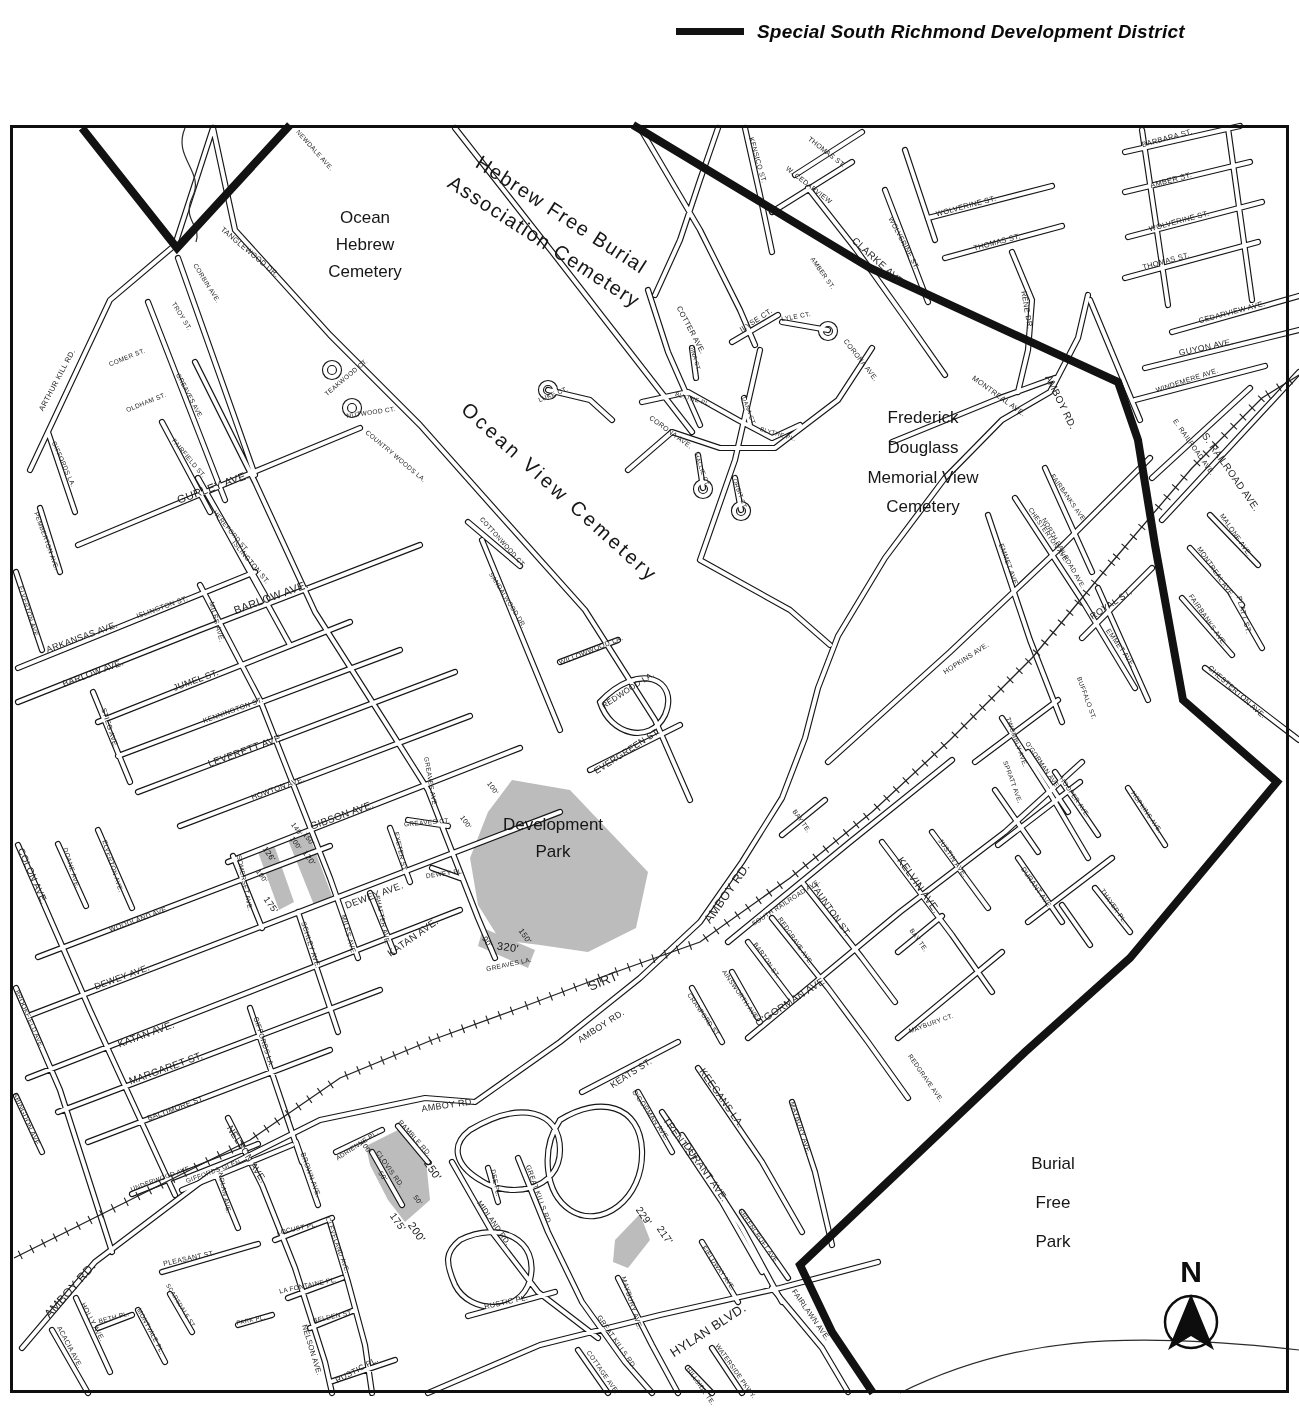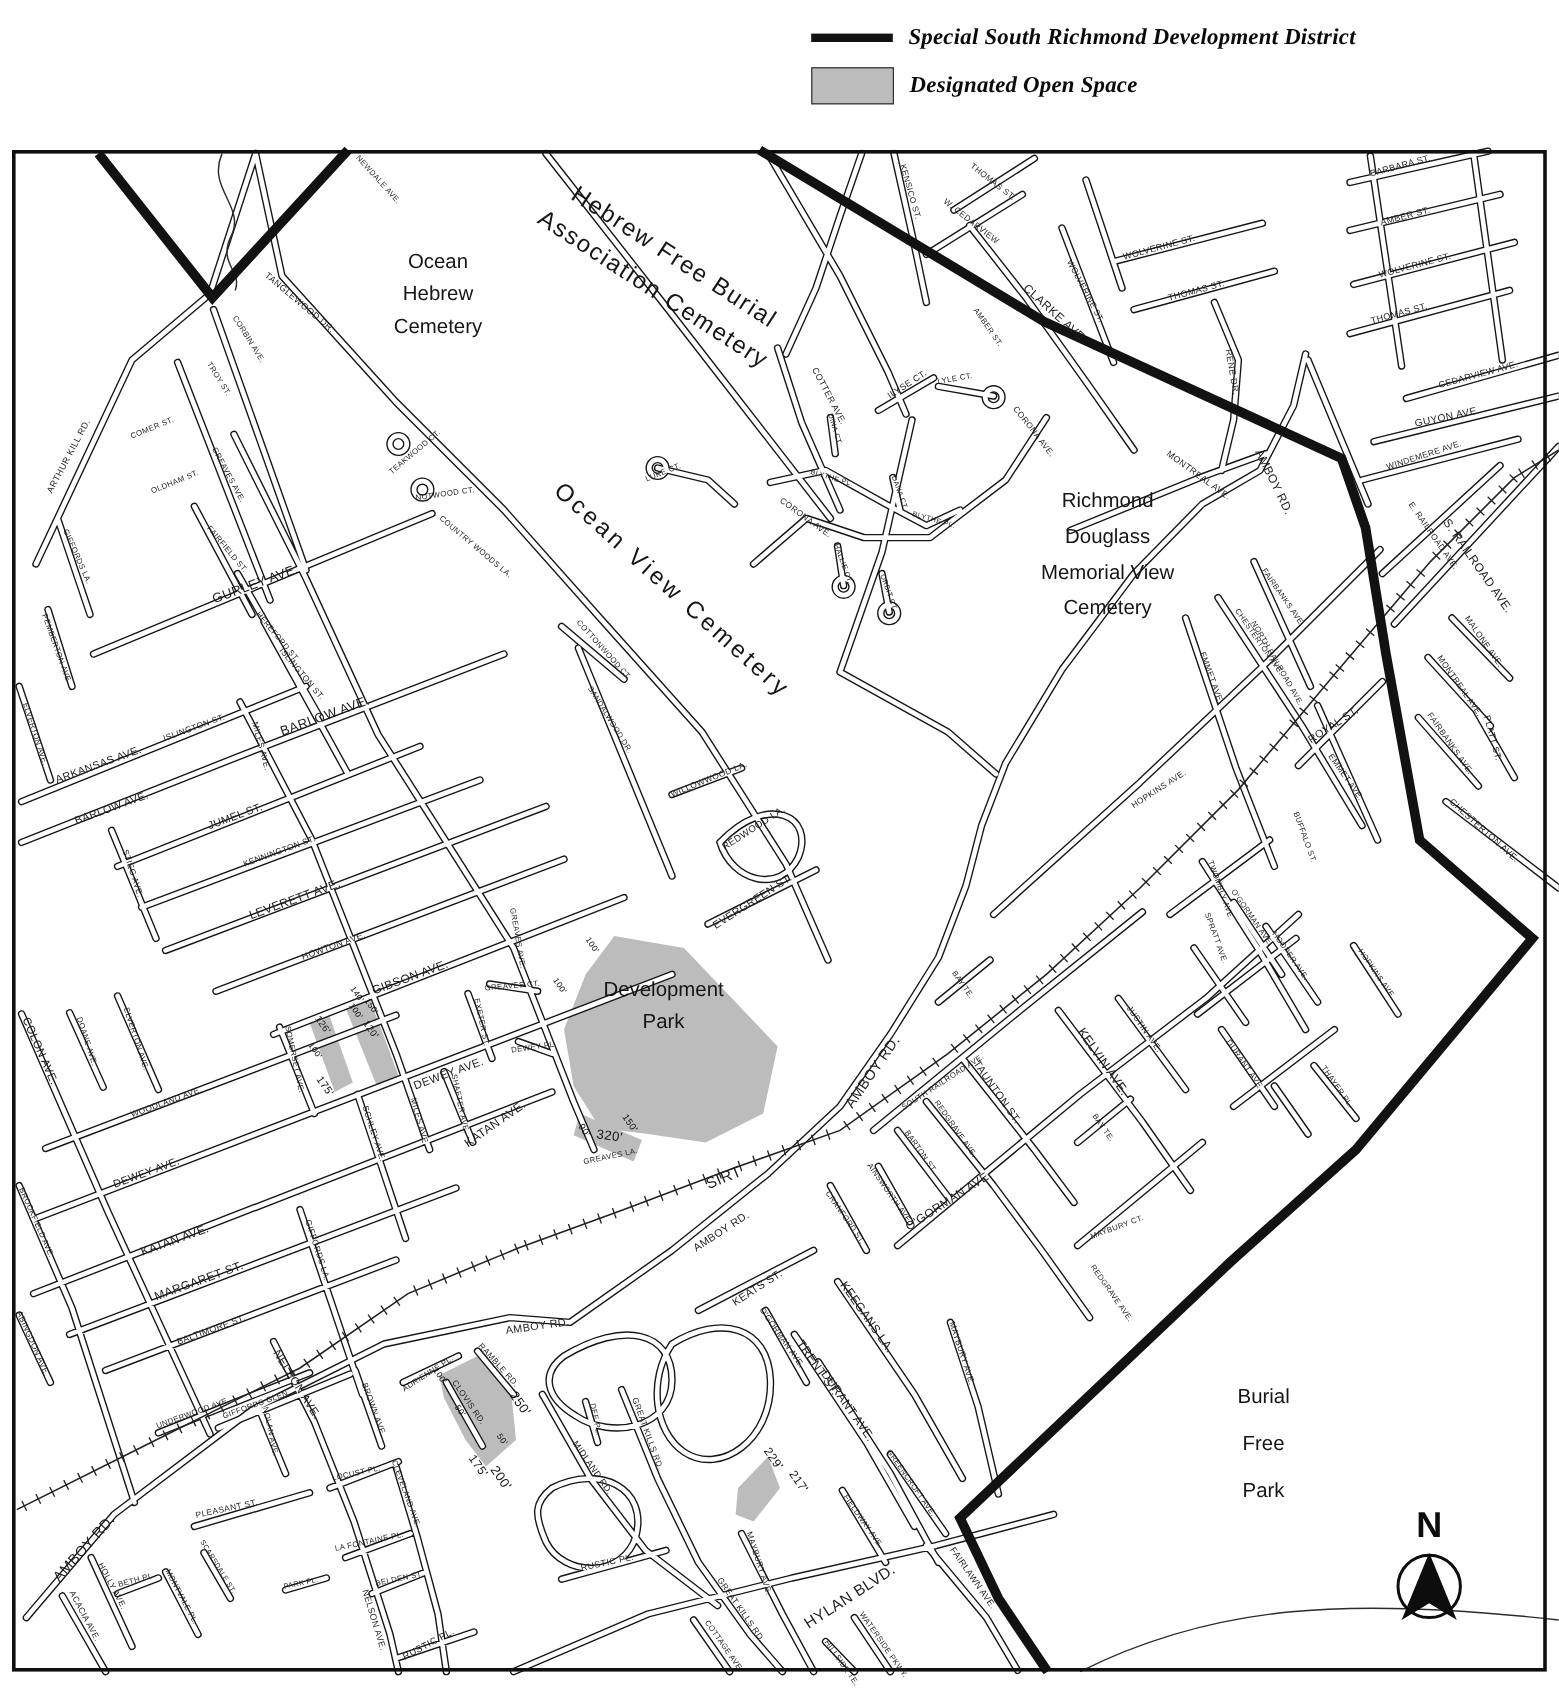--- a/index.html
+++ b/index.html
@@ -1,17 +1,17 @@
 <!DOCTYPE html>
 <html><head>
 <meta charset="utf-8">
 <style>
   html,body{margin:0;padding:0;background:#fff;}
   body{width:1299px;height:1413px;position:relative;font-family:"Liberation Sans",sans-serif;overflow:hidden;}
-  #legend{position:absolute;left:676px;top:16px;z-index:5;font-family:Liberation Serif, serif;}
+  #legend{position:absolute;left:676px;top:16px;z-index:5;}
   .legend-row{display:flex;align-items:center;gap:13px;margin-bottom:9px;height:31px;}
   .sw-line{width:68px;height:7px;background:#121212;flex:0 0 auto;}
   .sw-fill{width:67px;height:29px;background:#bcbcbc;border:1px solid #2e2e2e;flex:0 0 auto;}
   .legend-label{font-style:italic;font-weight:600;font-size:19px;color:#0a0a0a;letter-spacing:.2px;white-space:nowrap;}
   #map{position:absolute;left:0;top:0;width:1299px;height:1413px;}
   #map svg{position:absolute;left:0;top:0;}
   #labels{position:absolute;left:0;top:0;width:1299px;height:1413px;pointer-events:none;}
   .slabel,.dlabel{position:absolute;white-space:nowrap;color:#1f1f1f;letter-spacing:.35px;transform-origin:center;}
   .dlabel{color:#161616;}
   .area-label{position:absolute;text-align:center;color:#161616;line-height:1.5;transform-origin:center;}
@@ -26,24 +26,20 @@
   #north-n{position:absolute;left:1191px;top:1272px;transform:translate(-50%,-50%);font-weight:bold;font-size:30px;color:#0d0d0d;}
 </style>
 </head>
 <body>
 
 <div id="legend">
   <div id="legend-items">
       <div class="legend-row">
         <span class="sw-line"></span>
         <span class="legend-label">Special South Richmond Development District</span>
-      </div>
-      <div class="legend-row">
-        <span class="sw-fill"></span>
-        <span class="legend-label">Designated Open Space</span>
       </div>
     </div>
 </div>
 
 <div id="map">
   <svg width="1299" height="1413" viewBox="0 0 1299 1413">
     <defs>
       <g id="roadnet">
         <path d="M30,470 L110,300 175,245 213,128 M213,128 L235,230 330,335 420,425 500,515 585,610 655,720 690,800 M78,545 L360,428 M18,668 L255,572 M18,702 L200,630 420,545 M98,722 L350,622 M118,756 L400,650 M138,792 L455,672 M180,826 L470,716 M228,862 L520,748 M38,957 L330,846 M28,1016 L560,812 M28,1078 L460,910 M58,1112 L380,990 M88,1142 L330,1050 M48,432 L75,512 M40,508 L60,572 M178,258 L255,475 M148,302 L225,500 M162,422 L210,512 M198,478 L265,595 M220,518 L290,645 M200,585 L260,700 330,878 358,958 M195,362 L255,482 315,612 385,722 428,790 460,872 478,918 495,958 M16,572 L42,650 M93,692 L130,782 M98,830 L132,908 M58,844 L86,906 M18,845 L90,1010 175,1195 M233,856 L262,928 M298,912 L338,1032 M370,893 L394,952 M390,828 L410,882 M16,988 L60,1090 112,1252 M250,1008 L302,1162 M16,1096 L42,1152 M432,868 L460,878 M408,820 L448,826"></path>
         <path d="M482,540 L560,730 M468,522 L520,566 M560,662 L618,640 M590,770 L680,725 M600,702 C640,660 680,680 665,715 C650,745 610,735 600,702 M455,128 L560,262 640,365 692,432 M648,290 L668,352 700,425 M628,470 L672,432 720,448 775,448 838,400 872,348 M642,402 L688,392 738,420 772,438 800,425 M732,342 L778,315 M782,322 L828,330 M692,348 L696,378 M744,398 L750,425 M698,455 L703,488 M735,478 L741,510 M548,390 L590,400 612,420 M655,295 L680,240 700,180 718,128 M745,128 L760,195 772,252 M808,188 L855,248 905,318 945,375 M772,212 L852,162 M795,175 L862,132 M640,128 L700,230 740,310 755,345 M760,350 L735,460 700,560 M700,560 L790,610 830,645 M892,442 L1000,398 1055,378 M1012,252 L1032,300 1028,350 1018,392 M885,190 L928,302 M905,150 L935,240"></path>
@@ -412,21 +408,21 @@
         <div>Cemetery</div>
       </div>
       <div class="area-label" style="left: 553px; top: 228px; font-size: 20px; transform: translate(-50%, -50%) rotate(33deg); letter-spacing: 1.5px; line-height: 1.6;">
         <div>Hebrew Free Burial</div>
         <div>Association Cemetery</div>
       </div>
       <div class="area-label" style="left: 560px; top: 492px; font-size: 20px; transform: translate(-50%, -50%) rotate(42deg); letter-spacing: 3px;">
         <div>Ocean View Cemetery</div>
       </div>
       <div class="area-label" style="left: 923px; top: 462px; font-size: 17px; transform: translate(-50%, -50%) rotate(0deg); line-height: 1.75;">
-        <div>Richmond</div>
+        <div>Frederick</div>
         <div>Douglass</div>
         <div>Memorial View</div>
         <div>Cemetery</div>
       </div>
       <div class="area-label" style="left: 553px; top: 838px; font-size: 17px; transform: translate(-50%, -50%) rotate(0deg); line-height: 1.6;">
         <div>Development</div>
         <div>Park</div>
       </div>
       <div class="area-label" style="left: 1053px; top: 1203px; font-size: 17px; transform: translate(-50%, -50%) rotate(0deg); line-height: 2.3;">
         <div>Burial</div>

